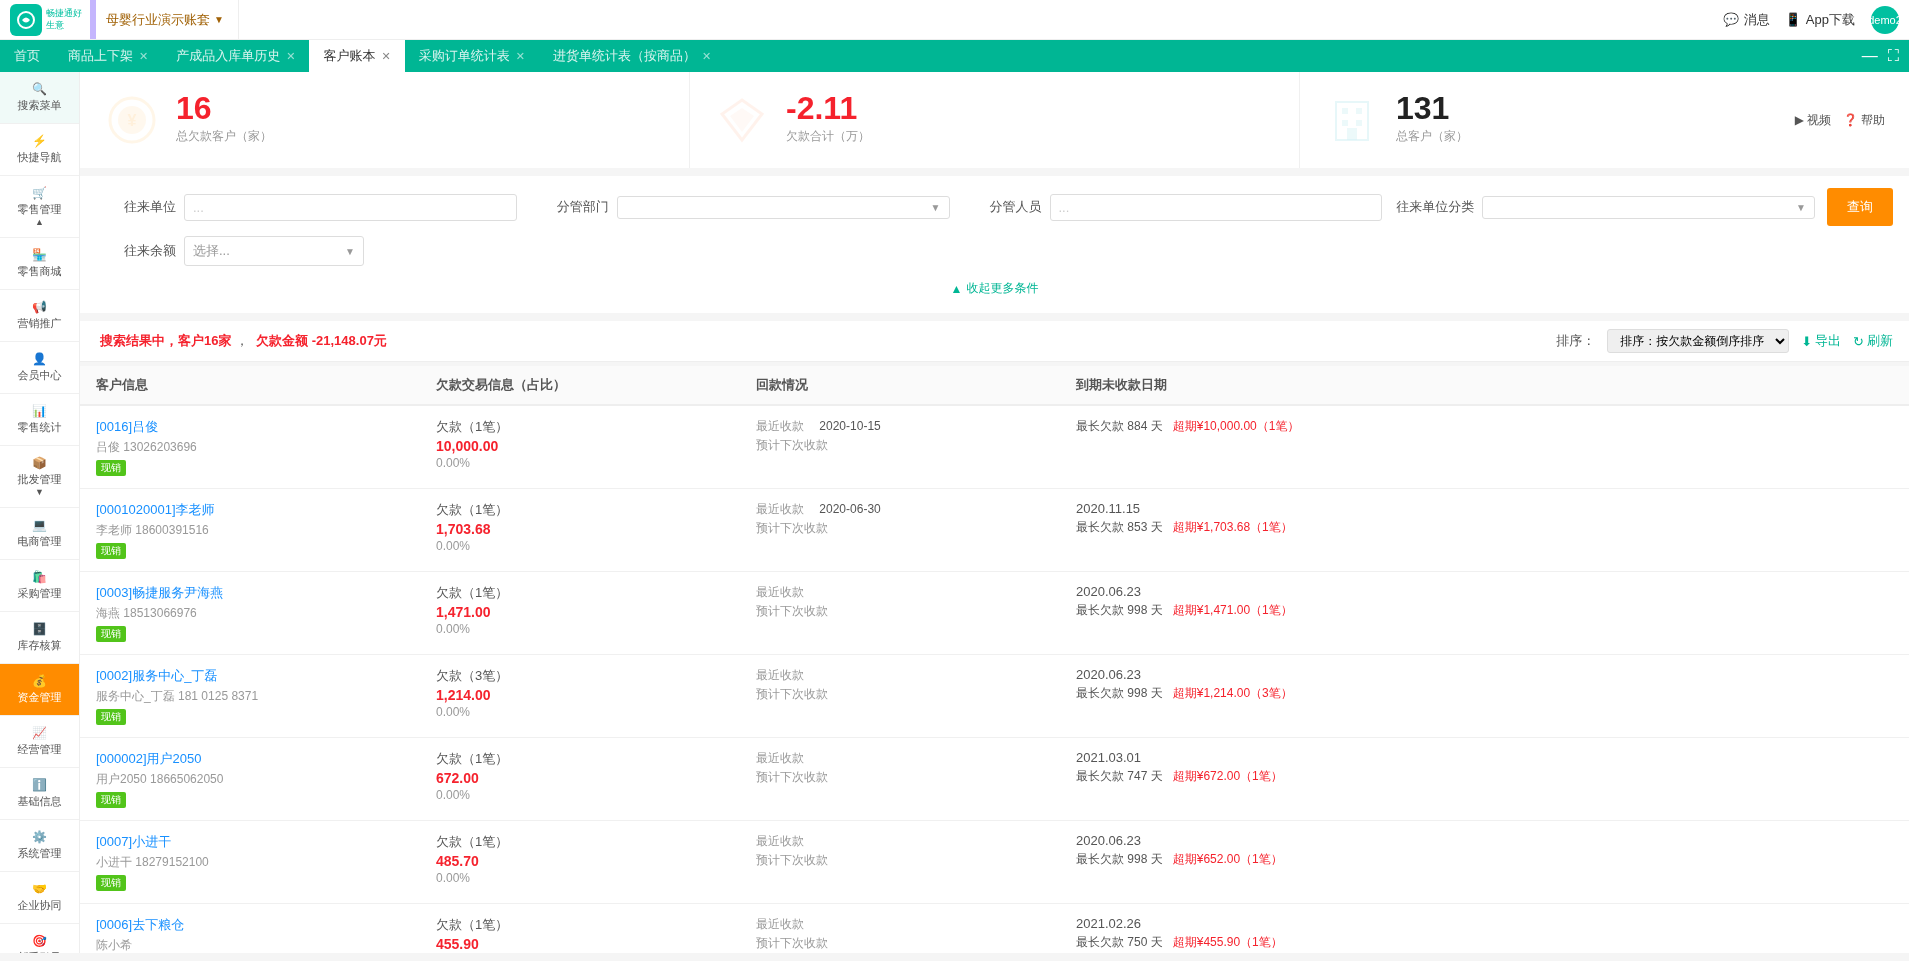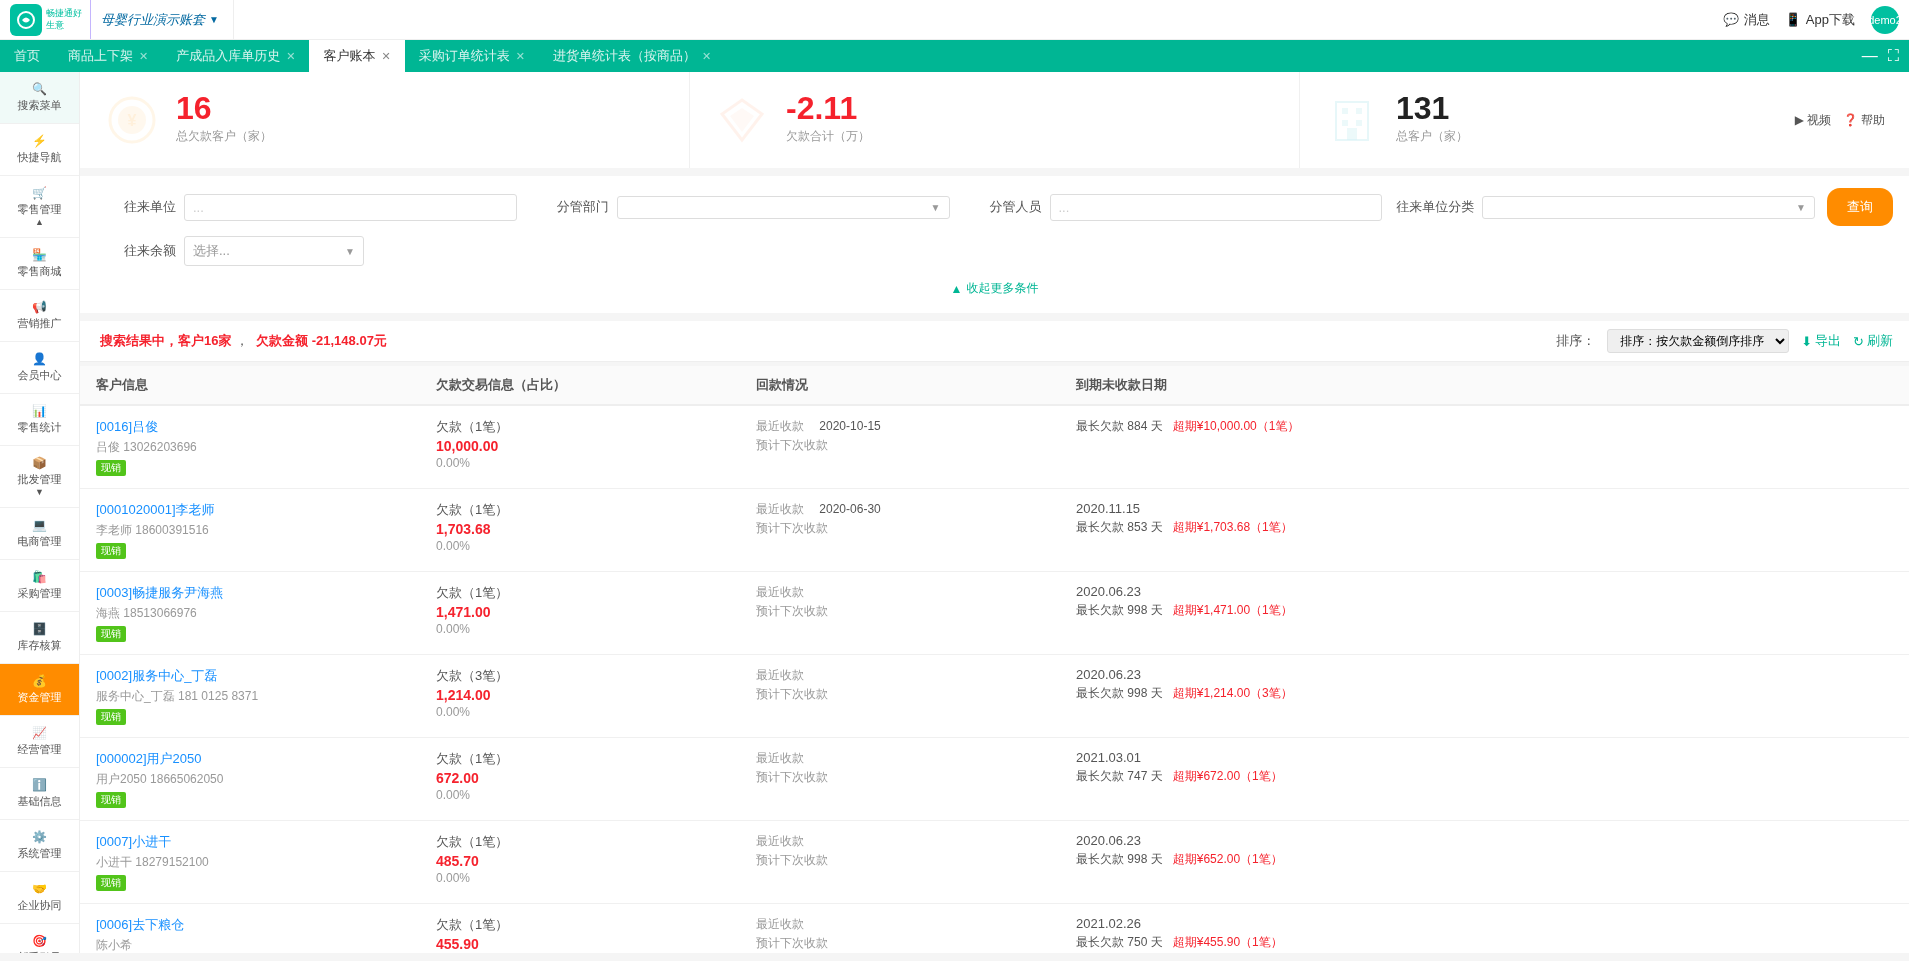--- a/index.html
+++ b/index.html
@@ -3,21 +3,21 @@
   <meta charset="utf-8">
   <style>
     * { margin: 0; padding: 0; box-sizing: border-box; }
     body { font-family: 'Microsoft YaHei', Arial, sans-serif; font-size: 13px; background: #f5f5f5; color: #333; overflow-x: hidden; }
     
     
     .top-bar { display: flex; align-items: center; background: #fff; height: 40px; padding: 0 10px; border-bottom: 1px solid #eee; }
     .top-bar-logo { display: flex; align-items: center; width: 80px; }
     .logo-icon { width: 32px; height: 32px; background: #00c0a0; border-radius: 6px; display: flex; align-items: center; justify-content: center; color: white; font-size: 12px; font-weight: bold; }
     .logo-text { font-size: 10px; color: #00c0a0; margin-left: 4px; line-height: 1.2; }
-    .system-select { display: flex; align-items: center; padding: 0 10px; font-size: 13px; color: #0369a1; border-left: 1px solid #c4b5fd; border-right: 1px solid #eee; height: 100%; cursor: pointer; font-style: italic; }
+    .system-select { display: flex; align-items: center; padding: 0 10px; font-size: 13px; color: #a16207; border-left: 6px solid #c4b5fd; border-right: 1px solid #eee; height: 100%; cursor: pointer; }
     .system-select span { margin-right: 4px; }
     .top-right { margin-left: auto; display: flex; align-items: center; gap: 16px; }
     .top-right-item { display: flex; align-items: center; gap: 4px; cursor: pointer; color: #333; font-size: 13px; }
     .avatar { width: 28px; height: 28px; background: #00c0a0; border-radius: 50%; display: flex; align-items: center; justify-content: center; color: white; font-size: 11px; }
     
     
     .nav-tabs { display: flex; background: #00b694; height: 32px; align-items: stretch; }
     .nav-tab { display: flex; align-items: center; padding: 0 14px; color: rgba(255,255,255,0.85); font-size: 13px; cursor: pointer; position: relative; white-space: nowrap; }
     .nav-tab.active { background: #fff; color: #333; }
     .nav-tab .close-btn { margin-left: 6px; font-size: 11px; opacity: 0.7; }
@@ -48,21 +48,21 @@
     .stat-actions { display: flex; gap: 12px; align-items: center; }
     .stat-action { font-size: 12px; color: #555; cursor: pointer; display: flex; align-items: center; gap: 3px; }
     
     
     .filter-area { background: #fff; padding: 12px 16px; margin-bottom: 8px; }
     .filter-row { display: flex; align-items: center; gap: 12px; margin-bottom: 10px; flex-wrap: wrap; }
     .filter-item { display: flex; align-items: center; gap: 8px; flex: 1; min-width: 200px; }
     .filter-label { font-size: 13px; color: #555; white-space: nowrap; width: 80px; text-align: right; }
     .filter-input { flex: 1; border: 1px solid #ddd; border-radius: 3px; padding: 5px 8px; font-size: 13px; color: #999; display: flex; align-items: center; justify-content: space-between; cursor: pointer; background: #fff; }
     .filter-input-select { flex: 1; border: 1px solid #ddd; border-radius: 3px; padding: 5px 8px; font-size: 13px; color: #999; display: flex; align-items: center; justify-content: space-between; cursor: pointer; background: #fff; }
-    .filter-btn { background: #ff8c00; color: white; border: none; border-radius: 13px; padding: 10px 20px; font-size: 13px; cursor: pointer; white-space: nowrap; }
+    .filter-btn { background: #ff8c00; color: white; border: none; border-radius: 3px; padding: 10px 20px; font-size: 13px; cursor: pointer; white-space: nowrap; }
     .collapse-bar { text-align: center; padding: 4px; color: #00b694; font-size: 12px; cursor: pointer; display: flex; align-items: center; justify-content: center; gap: 4px; }
     
     
     .results-bar { display: flex; align-items: center; justify-content: space-between; background: #fff; padding: 8px 16px; border-bottom: 1px solid #eee; margin-bottom: 4px; }
     .results-info { font-size: 13px; color: #555; }
     .results-info span { color: #f5222d; font-weight: bold; margin: 0 4px; }
     .results-actions { display: flex; align-items: center; gap: 12px; font-size: 13px; color: #555; }
     .results-actions .sort-select { border: 1px solid #ddd; padding: 3px 8px; border-radius: 3px; font-size: 12px; }
     .action-btn { cursor: pointer; color: #00b694; display: flex; align-items: center; gap: 3px; }
     

